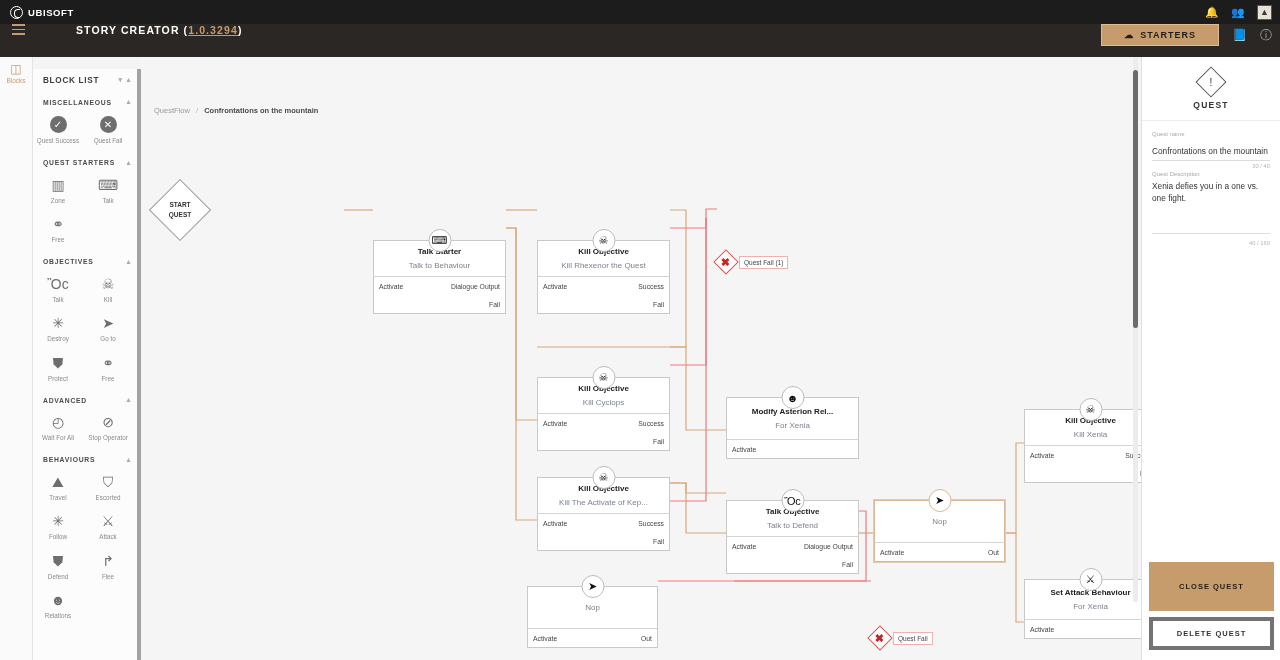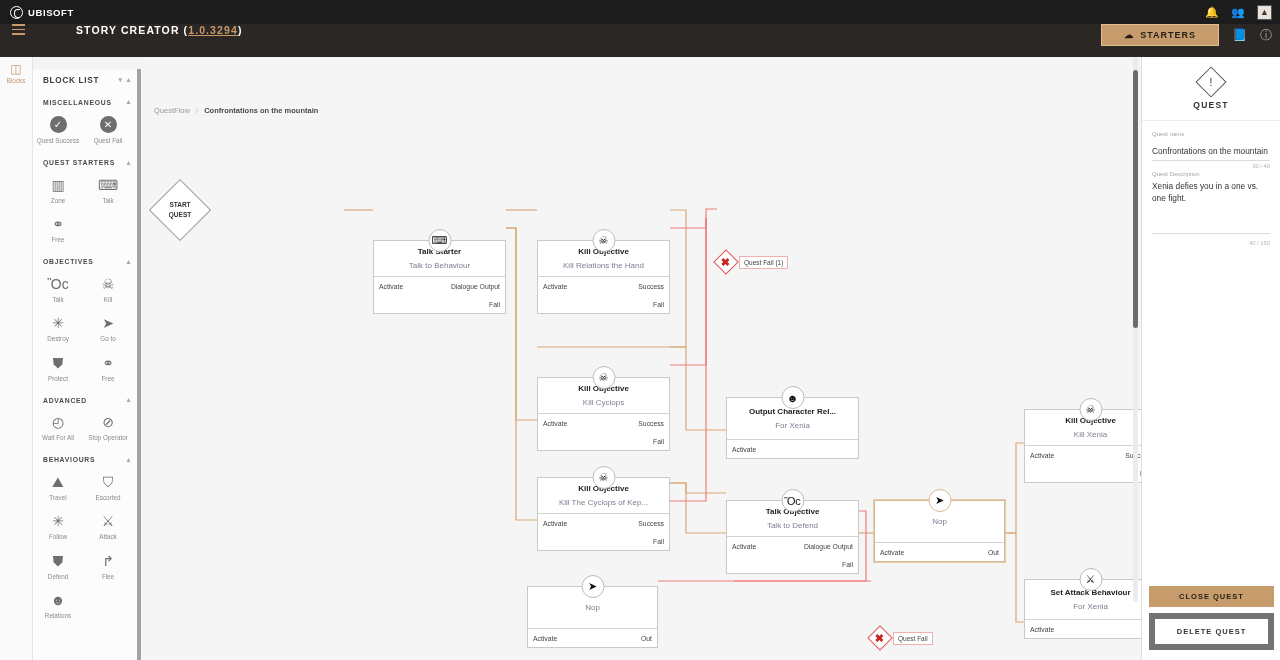--- a/index.html
+++ b/index.html
@@ -177,27 +177,27 @@
   .field-area {
     font-size: 8.3px; color: #333; border: none; border-bottom: 1px solid #dcdcdc;
     width: 100%; height: 54px; resize: none; outline: none; background: transparent;
     line-height: 1.45; font-family: "Liberation Sans", sans-serif;
   }
   .counter { font-size: 5.8px; color: #b5b5b5; text-align: right; padding: 2px 10px 0; }
   .insp-actions { position: absolute; left: 0; bottom: 10px; width: 139px; padding: 0 7px; }
   .btn-primary {
     display: block; width: 100%; background: #c69c6d; color: #2a2117;
     font-size: 7.5px; font-weight: bold; letter-spacing: 1px; 
-    padding: 6px 0; border: none; cursor: pointer; margin-bottom: 6px;
+    padding: 20px 0; border: none; cursor: pointer; margin-bottom: 6px;
     font-family: "Liberation Sans", sans-serif;
   }
   .btn-ghost {
     display: block; width: 100%; background: #fff; color: #333;
     font-size: 7.5px; font-weight: bold; letter-spacing: 1px; text-align: center;
-    padding: 8px 0; border: 6px solid #737373; cursor: pointer;
+    padding: 8px 0; border: 4px solid #737373; cursor: pointer;
     font-family: "Liberation Sans", sans-serif;
   }
 </style>
 </head>
 <body>
 
 <div class="app">
 
   <div class="ubi-bar">
     <div class="ubi-logo">
@@ -418,21 +418,21 @@
             <div class="port-row">
               <span></span>
               <span>Fail</span>
             </div>
           </div>
         </div>
         <div class="node" style="left: 396px; top: 183px; width: 133px; height: 74px;">
           <div class="node-badge">☠</div>
           <div class="node-body">
             <div class="node-title">Kill Objective</div>
-            <div class="node-sub">Kill Relations the Hand</div>
+            <div class="node-sub">Kill Rhexenor the Quest</div>
           </div>
           <div class="node-ports">
             <div class="port-row">
               <span>Activate</span>
               <span>Success</span>
             </div>
             <div class="port-row">
               <span></span>
               <span>Fail</span>
             </div>
@@ -452,37 +452,37 @@
             <div class="port-row">
               <span></span>
               <span>Fail</span>
             </div>
           </div>
         </div>
         <div class="node" style="left: 396px; top: 420px; width: 133px; height: 74px;">
           <div class="node-badge">☠</div>
           <div class="node-body">
             <div class="node-title">Kill Objective</div>
-            <div class="node-sub">Kill The Cyclops of Kep...</div>
+            <div class="node-sub">Kill The Activate of Kep...</div>
           </div>
           <div class="node-ports">
             <div class="port-row">
               <span>Activate</span>
               <span>Success</span>
             </div>
             <div class="port-row">
               <span></span>
               <span>Fail</span>
             </div>
           </div>
         </div>
         <div class="node" style="left: 585px; top: 340px; width: 133px; height: 62px;">
           <div class="node-badge">☻</div>
           <div class="node-body">
-            <div class="node-title">Output Character Rel...</div>
+            <div class="node-title">Modify Asterion Rel...</div>
             <div class="node-sub">For Xenia</div>
           </div>
           <div class="node-ports">
             <div class="port-row">
               <span>Activate</span>
               <span></span>
             </div>
           </div>
         </div>
         <div class="node" style="left: 585px; top: 443px; width: 133px; height: 74px;">

